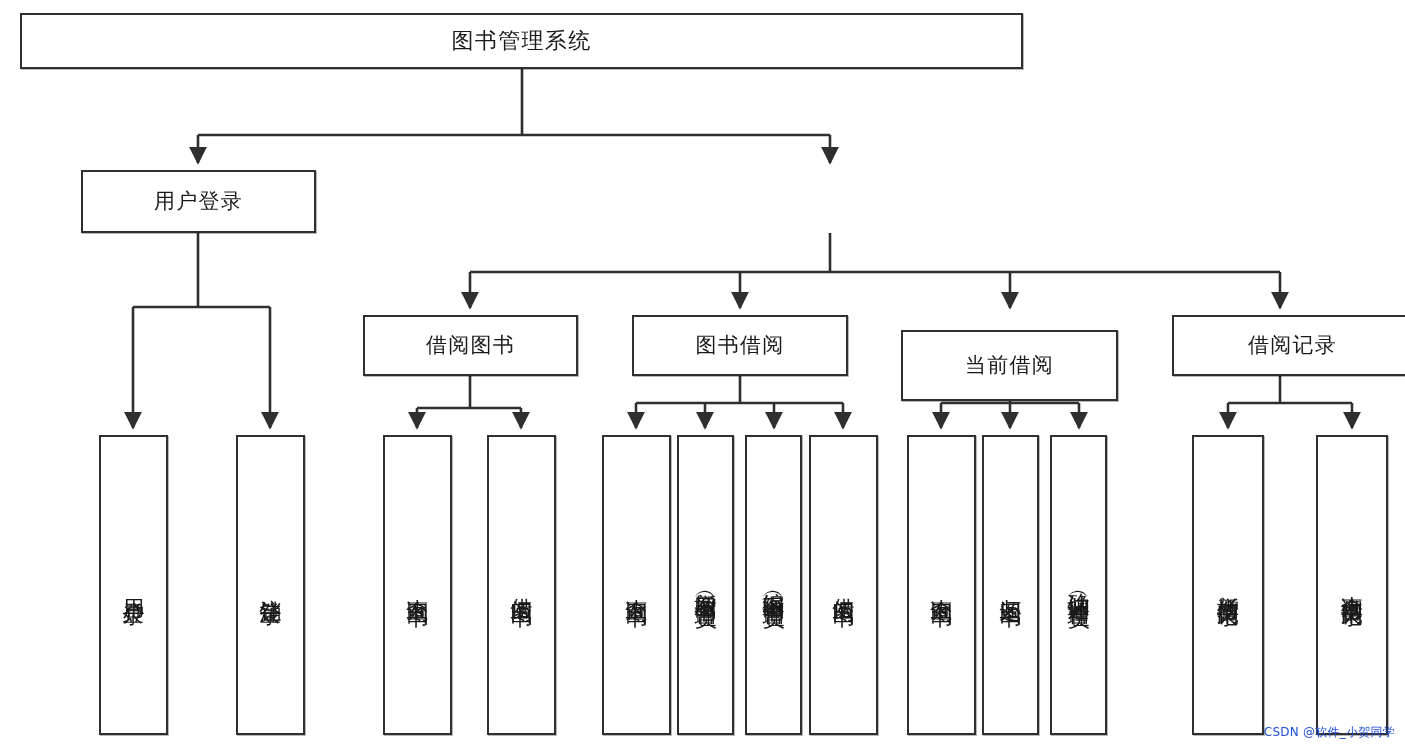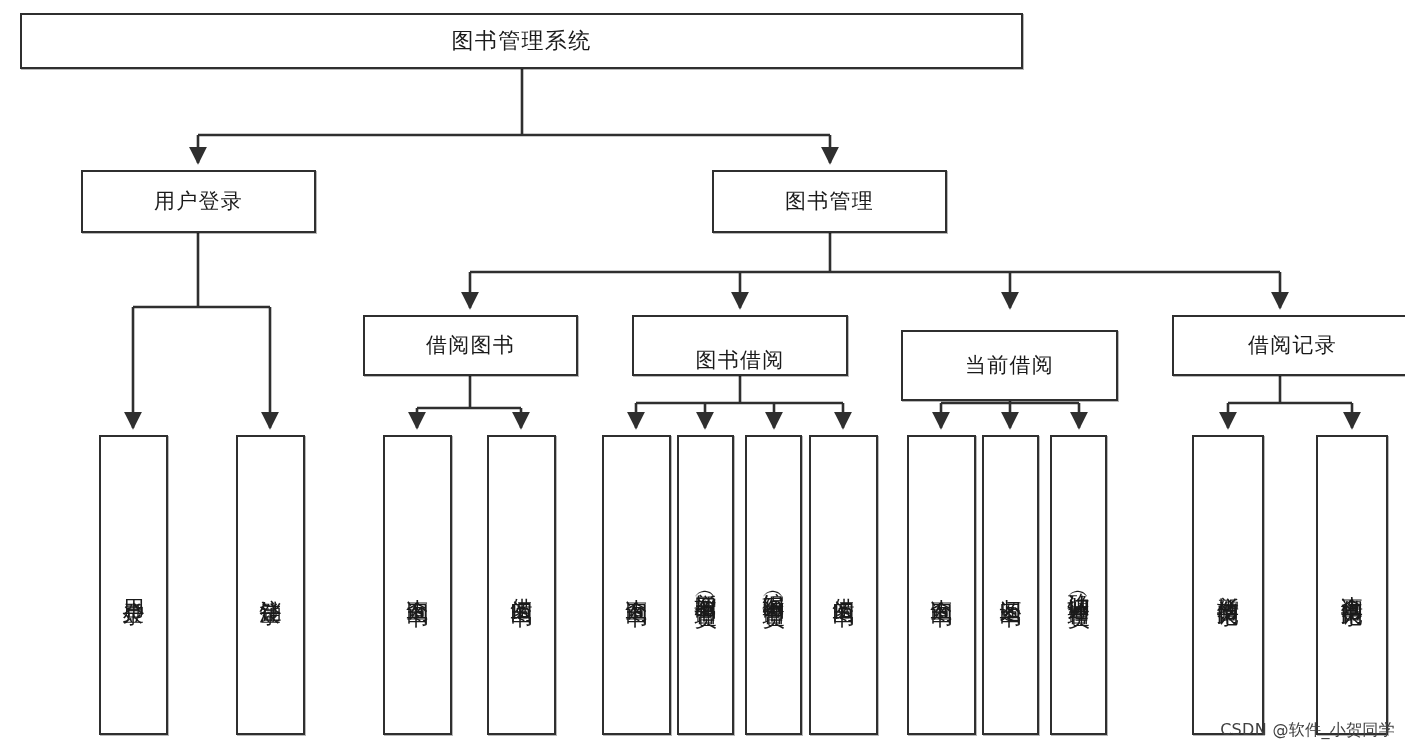--- a/index.html
+++ b/index.html
@@ -62,22 +62,22 @@
     font-size: 22px;
     line-height: 1.18;
     letter-spacing: 0.10em;
     white-space: nowrap;
     max-height: 280px;
   }
   .watermark {
     position: absolute;
     right: 10px;
     bottom: 6px;
-    font-size: 16px;
-    color: #404040;
+    font-size: 12px;
+    color: #1d4ed8;
     letter-spacing: 0.02em;
     white-space: nowrap;
     user-select: none;
   }
 </style>
 </head>
 <body>
 
 <div id="canvas">
 
@@ -131,28 +131,25 @@
     </g>
   </svg>
 
   <div class="node horiz root" style="left:20px; top:13px; width:1003px; height:56px;">
     <span class="label">图书管理系统</span>
   </div>
 
   <div class="node horiz" style="left:81px; top:170px; width:235px; height:63px;">
     <span class="label">用户登录</span>
   </div>
-  <div class="node horiz" style="left:712px; top:170px; width:235px; height:63px;">
-    <span class="label">图书管理</span>
-  </div>
 
   <div class="node horiz" style="left:363px; top:315px; width:215px; height:61px;">
     <span class="label">借阅图书</span>
   </div>
-  <div class="node horiz" style="left:632px; top:315px; width:216px; height:61px;align-items:flex-end;">
+  <div class="node horiz" style="left:632px; top:315px; width:216px; height:61px;">
     <span class="label">图书借阅</span>
   </div>
   <div class="node horiz" style="left:901px; top:330px; width:217px; height:71px;">
     <span class="label">当前借阅</span>
   </div>
   <div class="node horiz" style="left:1172px; top:315px; width:241px; height:61px;">
     <span class="label">借阅记录</span>
   </div>
 
   <div class="node vert" style="left:99px; top:435px; width:69px; height:300px;">

